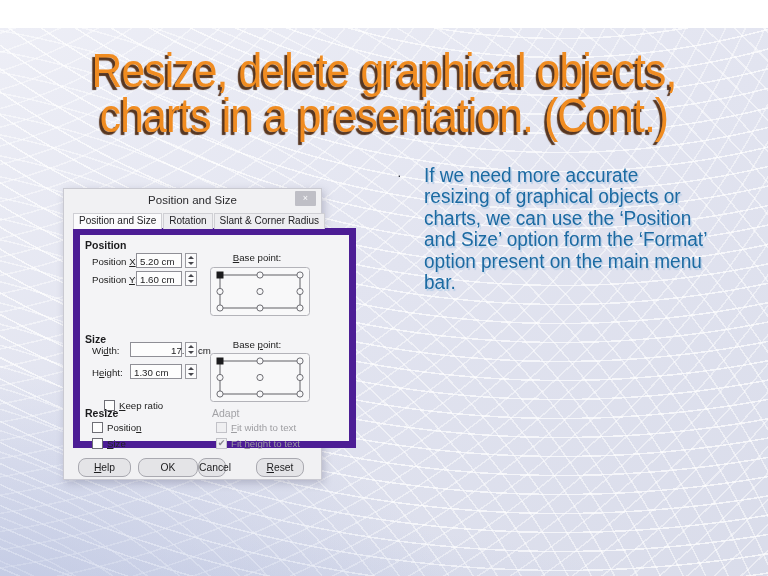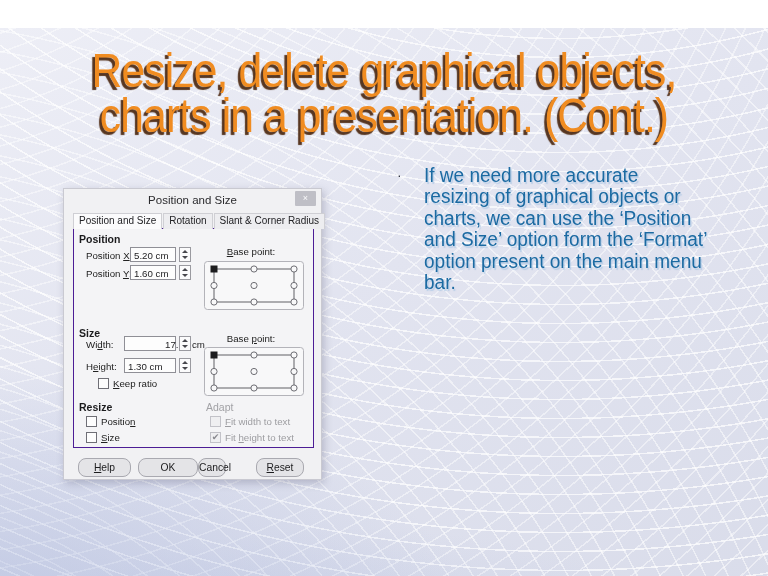--- a/index.html
+++ b/index.html
@@ -51,22 +51,22 @@
     background:#bfbfc6;color:#fbfbfd;font-size:9px;line-height:15px;text-align:center;
     border-radius:1px;cursor:default;
   }
   .dlg-tabs{position:absolute;left:9px;top:24px;display:flex;z-index:2;font-size:10px;}
   .tab{
     padding:1px 5px 2px 5px;border:1px solid #cfcfd4;border-bottom:none;
     background:#ededf0;color:#232326;margin-right:1px;white-space:nowrap;
   }
   .tab.active{background:#fbfbfc;padding-bottom:3px;}
   .content-box{
-    position:absolute;left:9px;top:39px;width:241px;height:220px;
-    border:1px solid #4c1d95;background:#f4f4f6;box-sizing:border-box;
+    position:absolute;left:9px;top:39px;width:283px;height:220px;
+    border:7px solid #4c1d95;background:#f4f4f6;box-sizing:border-box;
   }
   .grp{position:absolute;font-weight:bold;font-size:10.5px;color:#1b1b1d;}
   .grp.disabled{color:#a2a2a6;}
   .fld-label{position:absolute;font-size:9.7px;color:#222;white-space:nowrap;}
   .fld-input{
     position:absolute;height:15px;background:#fdfdfd;border:1px solid #8f8f96;
     font-size:9.7px;line-height:15px;padding-left:3px;box-sizing:border-box;white-space:nowrap;
   }
   .spinner{
     position:absolute;width:12px;height:15px;background:#fbfbfc;border:1px solid #9a9aa0;
@@ -165,21 +165,21 @@
         <span class="tri-down"></span>
       </span>
 
       <span class="fld-label" style="left:12px;top:132px;">H<u>e</u>ight:</span>
       <span class="fld-input" style="left:50px;top:129px;width:52px;">1.30 cm</span>
       <span class="spinner" style="left:105px;top:129px;">
         <span class="tri-up"></span>
         <span class="tri-down"></span>
       </span>
 
-      <span class="cb-row" style="left:12px;top:149px;padding-left:12px;">
+      <span class="cb-row" style="left:12px;top:165px;padding-left:12px;">
         <span class="cb-box"></span>
         <span class="cb-label"><u>K</u>eep ratio</span>
       </span>
 
       <span class="bp-label" style="left:126px;top:104px;">Base <u>p</u>oint:</span>
       <svg class="bp-widget" style="left:130px;top:118px;" viewBox="0 0 100 49">
         <rect x="0.5" y="0.5" width="99" height="48" rx="3" fill="#f8f8f9" stroke="#b3b3b9"></rect>
         <rect x="10" y="8" width="80" height="33" fill="none" stroke="#6e6e74" stroke-width="1.1"></rect>
         <circle cx="50" cy="8" r="3.1" fill="#f8f8f9" stroke="#6e6e74"></circle>
         <circle cx="90" cy="8" r="3.1" fill="#f8f8f9" stroke="#6e6e74"></circle>

